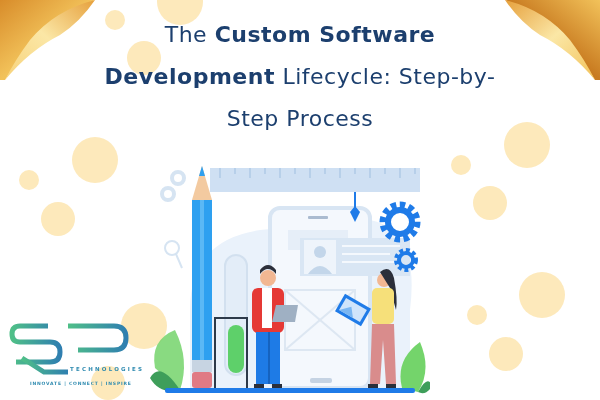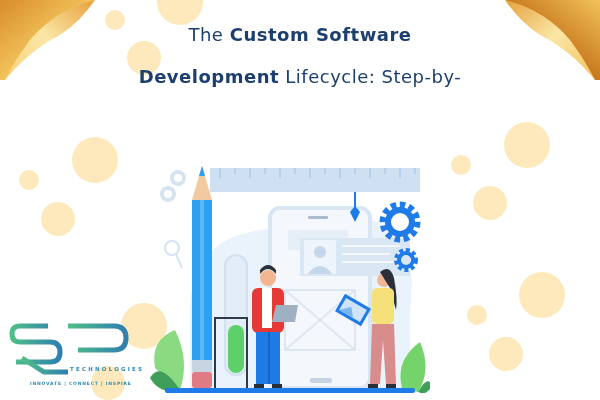--- a/index.html
+++ b/index.html
@@ -1,19 +1,19 @@
 <!DOCTYPE html>
 <html><head>
 <meta charset="utf-8">
 <style>
   html,body{margin:0;padding:0;}
   body{width:600px;height:400px;overflow:hidden;background:#fff;position:relative;font-family:"DejaVu Sans","Liberation Sans",sans-serif;}
   .dot{position:absolute;border-radius:50%;background:#fde9bb;}
   .curl{position:absolute;top:0;}
-  .title{position:absolute;left:90px;top:14px;width:420px;text-align:center;color:#1c3f6e;font-size:18px;line-height:42px;letter-spacing:0.5px;}
+  .title{position:absolute;left:90px;top:14px;width:420px;text-align:center;color:#1c3f6e;font-size:22px;line-height:42px;letter-spacing:0.5px;}
   .title b{font-weight:bold;}
   .illus{position:absolute;left:150px;top:160px;width:280px;height:240px;}
   .logo{position:absolute;left:8px;top:318px;width:130px;height:80px;}
   .logo .tech{position:absolute;left:62px;top:48px;font-size:5.5px;letter-spacing:2.2px;color:#2f8bb0;font-weight:bold;}
   .logo .tag{position:absolute;left:22px;top:63px;font-size:4.5px;letter-spacing:0.8px;color:#2f8bb0;font-weight:bold;}
 </style>
 </head>
 <body>
 
 <svg class="curl" style="left:0" width="100" height="80" viewBox="0 0 100 80">
@@ -60,20 +60,21 @@
 <div class="dot" style="left:473px;top:186px;width:34px;height:34px"></div>
 <div class="dot" style="left:519px;top:272px;width:46px;height:46px"></div>
 <div class="dot" style="left:467px;top:305px;width:20px;height:20px"></div>
 <div class="dot" style="left:489px;top:337px;width:34px;height:34px"></div>
 <div class="dot" style="left:121px;top:303px;width:46px;height:46px"></div>
 <div class="dot" style="left:91px;top:366px;width:34px;height:34px"></div>
 
 <div class="title">
   <span>The </span><b>Custom Software</b><br>
   <b>Development</b><span> Lifecycle: Step-by-</span><br>
+  <span>Step Process</span>
 </div>
 
 <svg class="illus" viewBox="0 0 280 240">
 
   <path d="M40 150 Q40 80 110 70 L220 60 Q270 70 260 150 L260 230 L40 230 Z" fill="#eaf2fb"></path>
 
   <rect x="60" y="8" width="210" height="24" fill="#cfe0f3"></rect>
   <g stroke="#9fbfe0" stroke-width="1">
     <line x1="70" y1="8" x2="70" y2="18"></line>
       <line x1="85" y1="8" x2="85" y2="14"></line>

